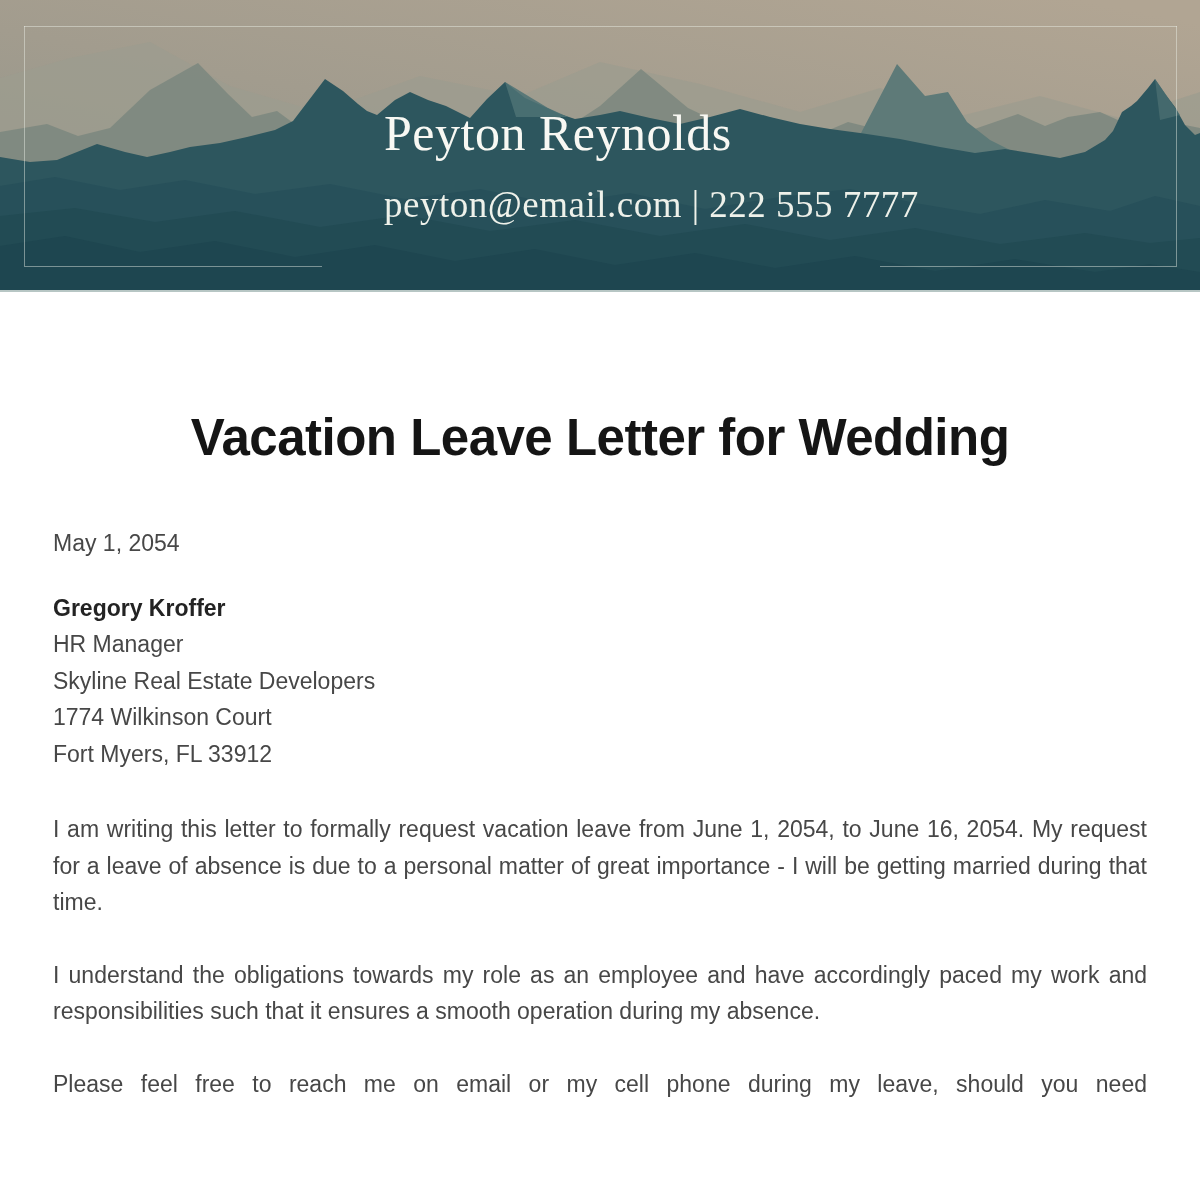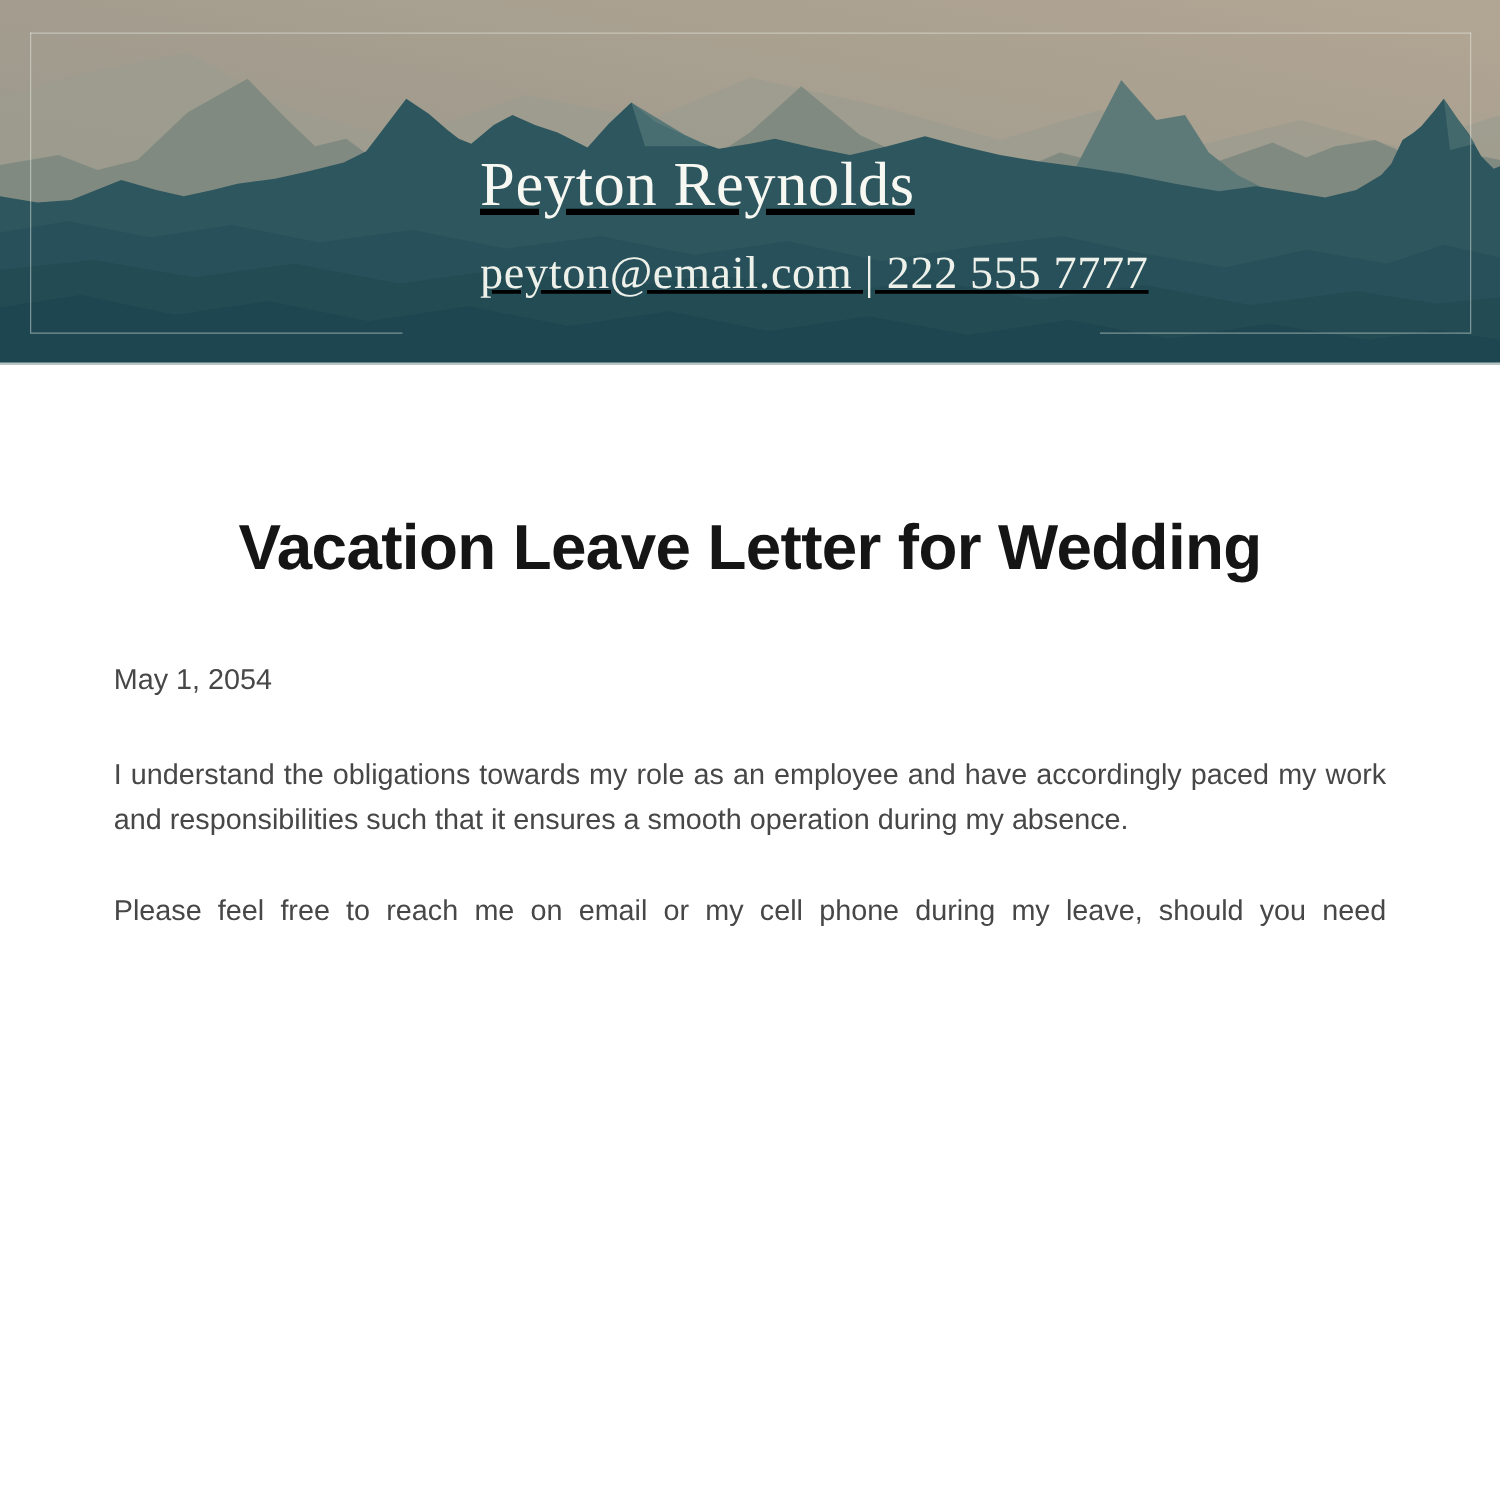--- a/index.html
+++ b/index.html
@@ -22,42 +22,42 @@
   .header svg { position: absolute; inset: 0; width: 100%; height: 100%; display: block; }
 
   .frame-line { position: absolute; background: rgba(238,241,232,0.45); }
   .frame-top      { left: 24px;  top: 26px;  width: 1153px; height: 1px; }
   .frame-left     { left: 24px;  top: 26px;  width: 1px;    height: 240px; }
   .frame-right    { left: 1176px;top: 26px;  width: 1px;    height: 240px; }
   .frame-bottom-l { left: 24px;  top: 266px; width: 298px;  height: 1px; }
   .frame-bottom-r { left: 880px; top: 266px; width: 297px;  height: 1px; }
   .header-divider { position: absolute; left: 0; bottom: 0; width: 100%; height: 2px; background: #b7c6c4; }
 
-  .identity { position: absolute; left: 384px; top: 118px; text-decoration: underline; }
+  .identity { position: absolute; left: 384px; top: 104px; }
   .sender-name {
     font-family: "Liberation Serif", "DejaVu Serif", serif;
     font-size: 50px;
     line-height: 58px;
     color: #f8f8f3;
     letter-spacing: 0.5px;
     white-space: nowrap;
   }
   .sender-contact {
     margin-top: 24px;
     font-family: "Liberation Serif", "DejaVu Serif", serif;
     font-size: 37px;
     line-height: 38px;
     color: #eef1ea;
     letter-spacing: 0.5px;
     white-space: nowrap;
   }
 
   
   .letter {
-    padding: 0 91px;
+    padding: 0 53px;
     color: #474747;
     font-size: 23px;
     line-height: 36.5px;
   }
   .letter-title {
     margin: 115px 0 0 0;
     text-align: center;
     font-size: 51px;
     line-height: 62px;
     font-weight: bold;
@@ -120,19 +120,27 @@
       <div class="sender-name">Peyton Reynolds</div>
       <div class="sender-contact">peyton@email.com | 222 555 7777</div>
     </div>
   </header>
 
   <main class="letter">
     <h1 class="letter-title">Vacation Leave Letter for Wedding</h1>
 
     <p class="date-line">May 1, 2054</p>
 
+    <div class="recipient-block">
+      <span class="line recipient-name">Gregory Kroffer</span>
+      <span class="line">HR Manager</span>
+      <span class="line">Skyline Real Estate Developers</span>
+      <span class="line">1774 Wilkinson Court</span>
+      <span class="line">Fort Myers, FL 33912</span>
+    </div>
 
 
+    <p class="para">I am writing this letter to formally request vacation leave from June 1, 2054, to June 16, 2054. My request for a leave of absence is due to a personal matter of great importance - I will be getting married during that time.</p>
     <p class="para">I understand the obligations towards my role as an employee and have accordingly paced my work and responsibilities such that it ensures a smooth operation during my absence.</p>
     <p class="para para-clipped">Please feel free to reach me on email or my cell phone during my leave, should you need</p>
   </main>
 
 </div>
 
 </body></html>

